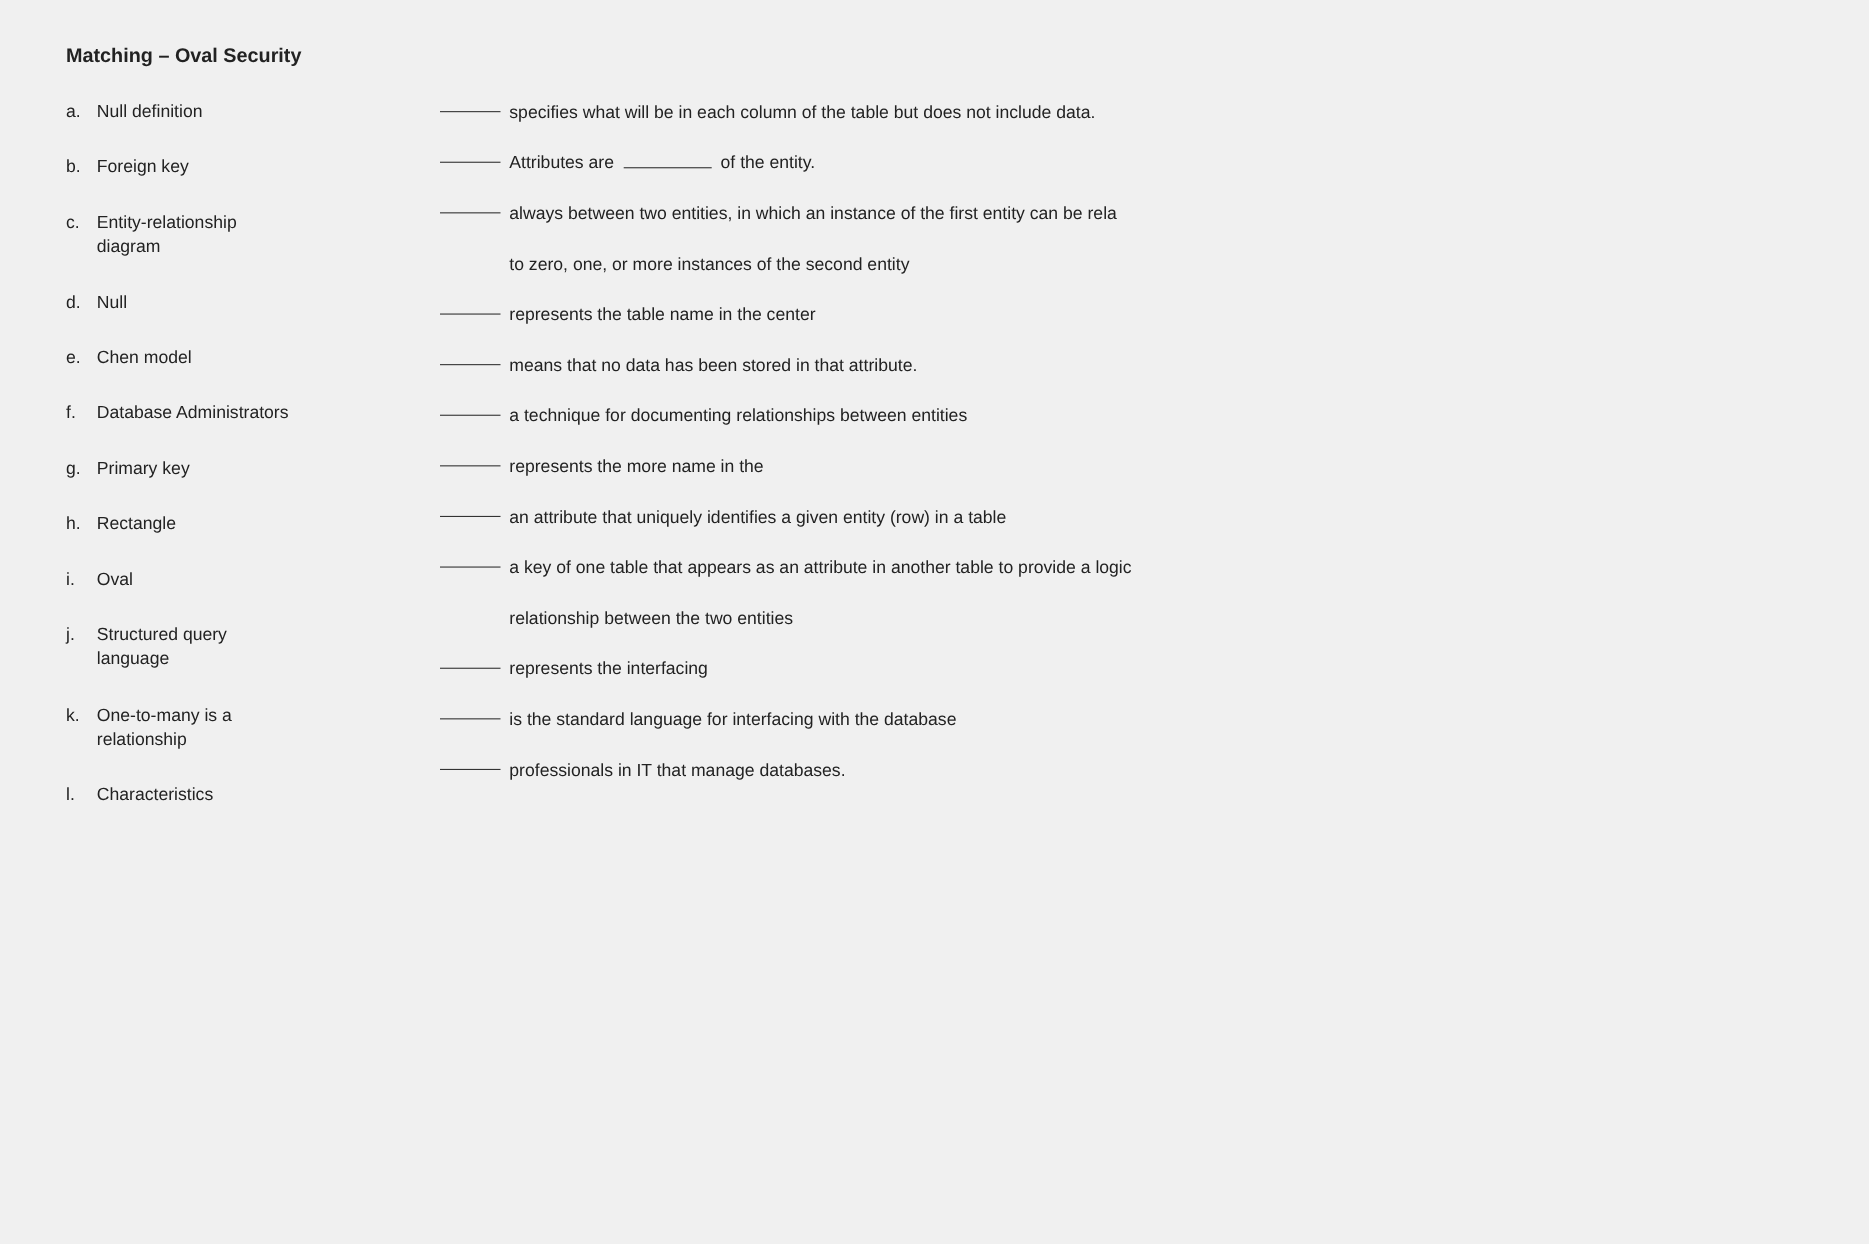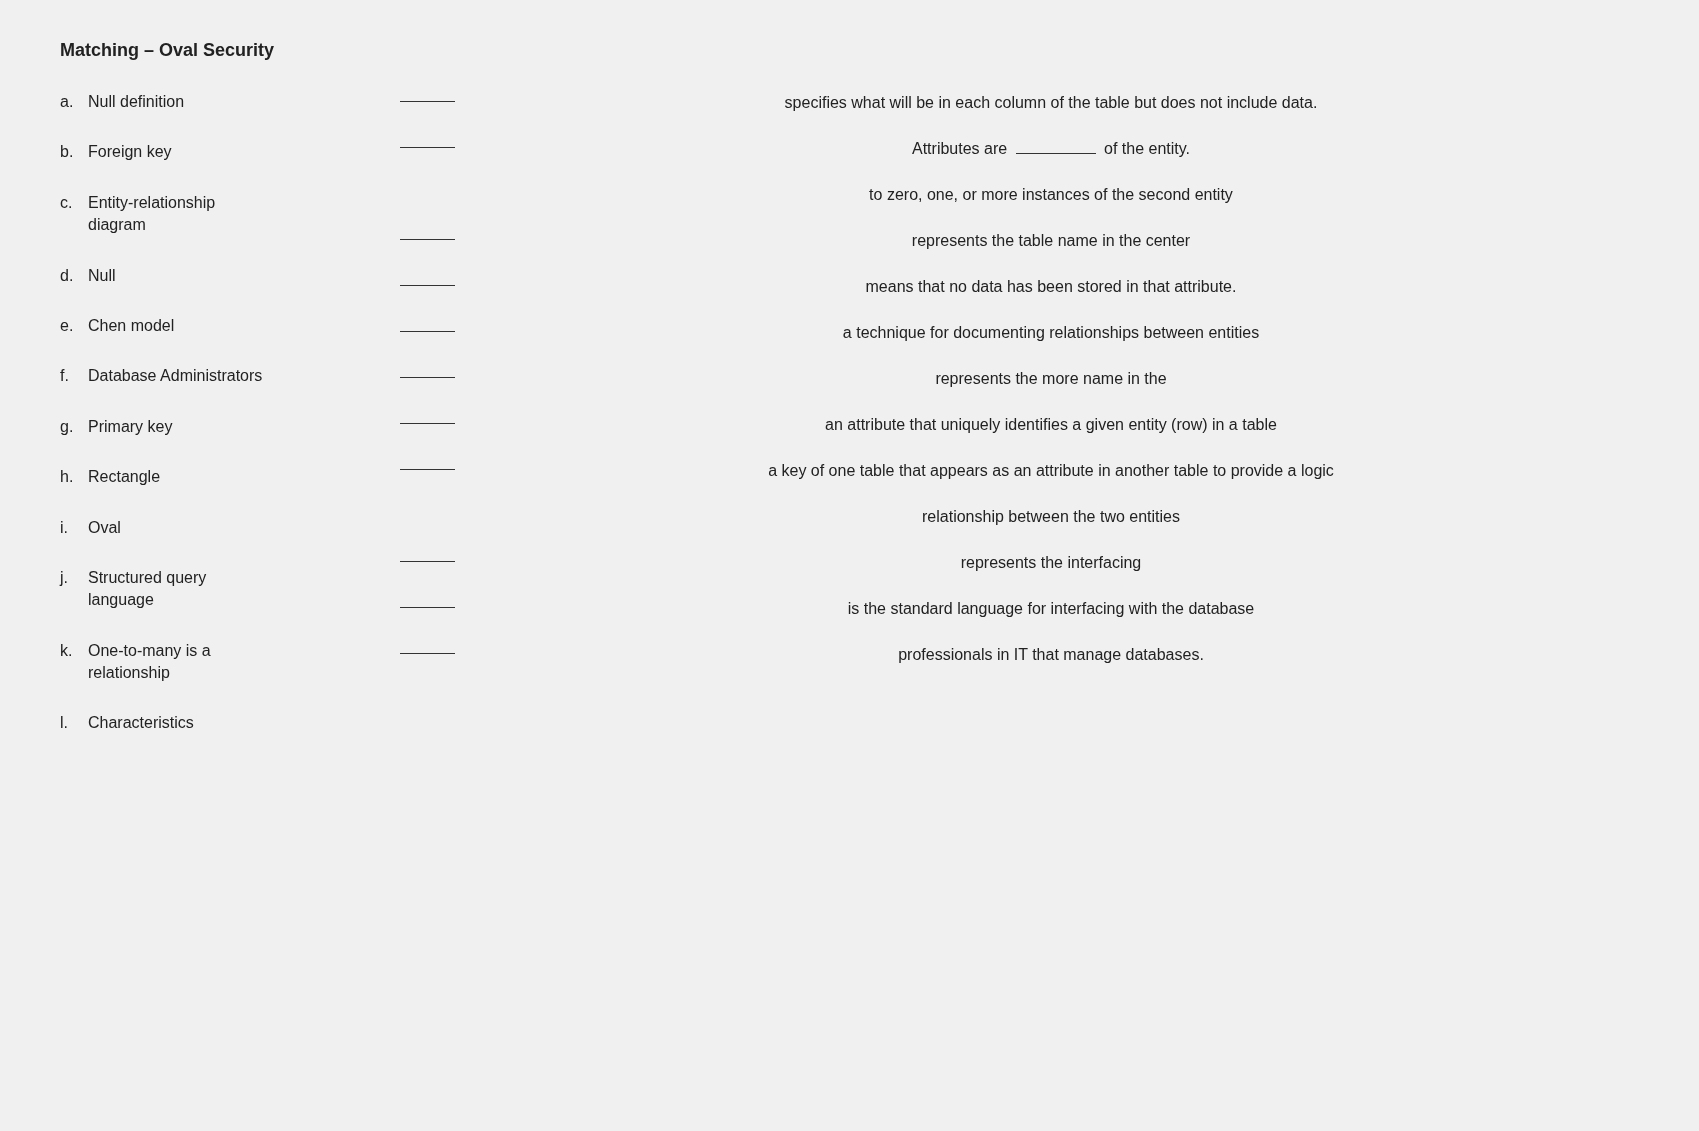--- a/index.html
+++ b/index.html
@@ -46,21 +46,20 @@
       min-width: 28px;
       font-weight: normal;
     }
 
     .left-item .term {
       font-weight: normal;
     }
 
     .right-column {
       flex: 1;
-      text-align: center;
     }
 
     .right-item {
       display: flex;
       align-items: flex-start;
       margin-bottom: 22px;
       font-size: 16px;
       line-height: 1.5;
     }
 
@@ -163,20 +162,24 @@
         <span class="right-text">specifies what will be in each column of the table but does not include data.</span>
       </div>
 
       <div class="right-item">
         <span class="blank-line"></span>
         <span class="right-text">
           Attributes are <span class="inline-blank"></span> of the entity.
         </span>
       </div>
 
+      <div class="right-item">
+        <span class="blank-line"></span>
+        <span class="right-text">always between two entities, in which an instance of the first entity can be rela</span>
+      </div>
 
       <div class="right-item">
         <span class="right-text" style="padding-left: 63px;">to zero, one, or more instances of the second entity</span>
       </div>
 
       <div class="right-item">
         <span class="blank-line"></span>
         <span class="right-text">represents the table name in the center</span>
       </div>
 

